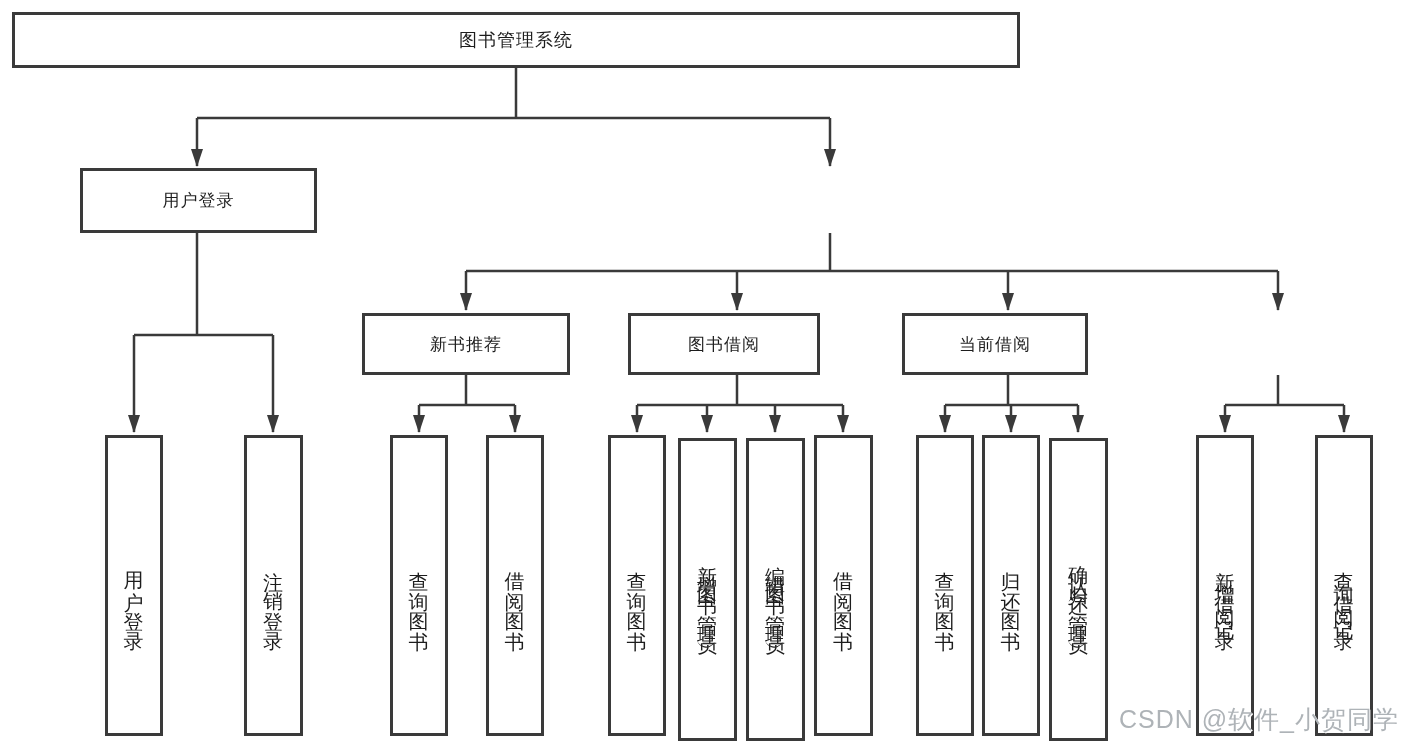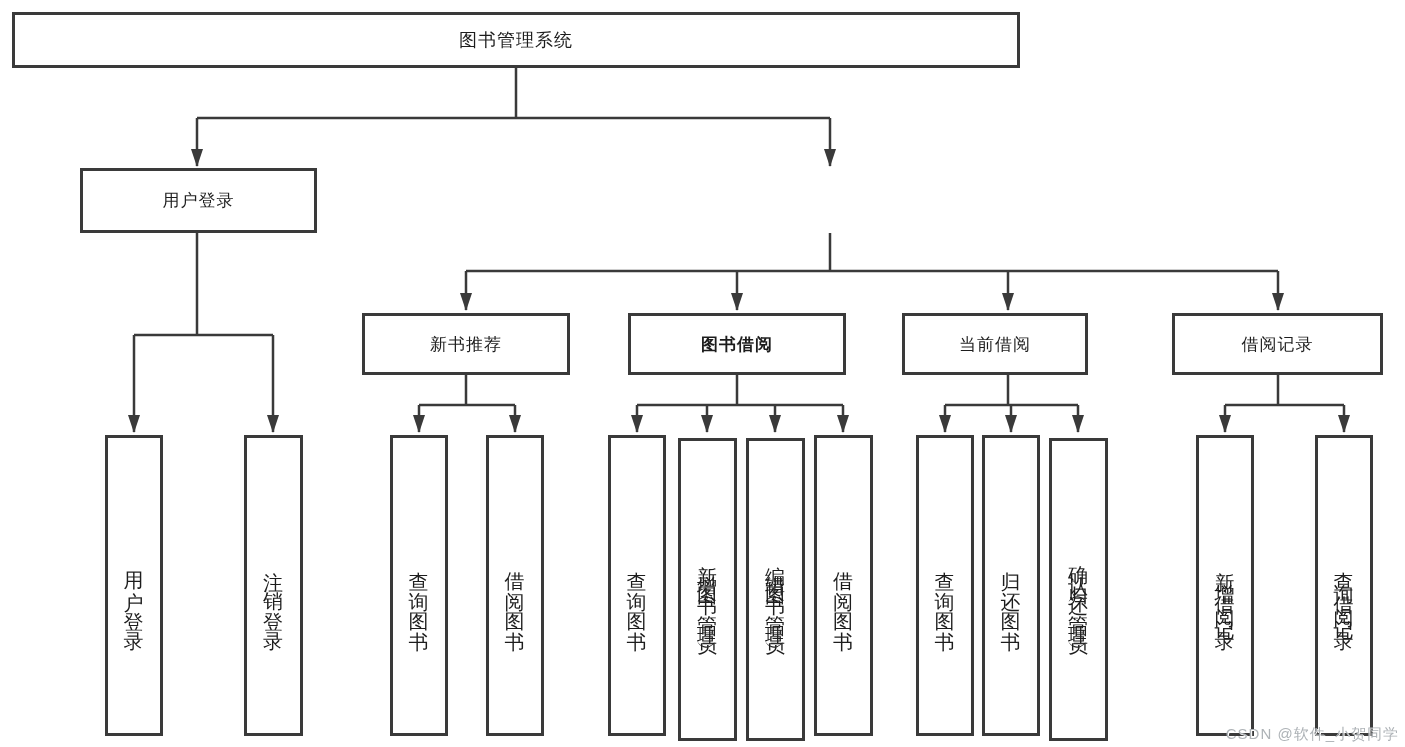--- a/index.html
+++ b/index.html
@@ -53,22 +53,22 @@
     font-size: 20px;
     line-height: 1;
     white-space: nowrap;
   }
   .ls-short  { letter-spacing: 20px; margin-bottom: -20px; }
   .ls-medium { letter-spacing: 12px; margin-bottom: -12px; }
   .ls-long   { letter-spacing: 10px; margin-bottom: -10px; }
   .watermark {
     position: absolute;
     right: 6px;
-    bottom: 3px;
-    font-size: 15px;
+    bottom: 11px;
+    font-size: 25px;
     color: var(--wm);
     letter-spacing: 1px;
     text-shadow: 1px 1px 0 #ffffff;
     white-space: nowrap;
   }
 </style>
 </head>
 <body>
 
 <div class="canvas">
@@ -121,28 +121,25 @@
     <span>图书管理系统</span>
   </div>
 
   <div class="hbox" style="left:80px; top:168px; width:237px; height:65px; font-size:17px;">
     <span>用户登录</span>
   </div>
 
   <div class="hbox" style="left:362px; top:313px; width:208px; height:62px; font-size:17px;">
     <span>新书推荐</span>
   </div>
-  <div class="hbox" style="left:628px; top:313px; width:218px; height:62px; font-size:17px;font-weight:bold;">
+  <div class="hbox" style="left:628px; top:313px; width:192px; height:62px; font-size:17px;">
     <span>图书借阅</span>
   </div>
   <div class="hbox" style="left:902px; top:313px; width:186px; height:62px; font-size:17px;">
     <span>当前借阅</span>
-  </div>
-  <div class="hbox" style="left:1172px; top:313px; width:211px; height:62px; font-size:17px;">
-    <span>借阅记录</span>
   </div>
 
   <div class="vbox" style="left:105px; top:435px; width:58px; height:301px;">
     <span class="vtext ls-short">用户登录</span>
   </div>
   <div class="vbox" style="left:244px; top:435px; width:59px; height:301px;">
     <span class="vtext ls-short">注销登录</span>
   </div>
 
   <div class="vbox" style="left:390px; top:435px; width:58px; height:301px;">

